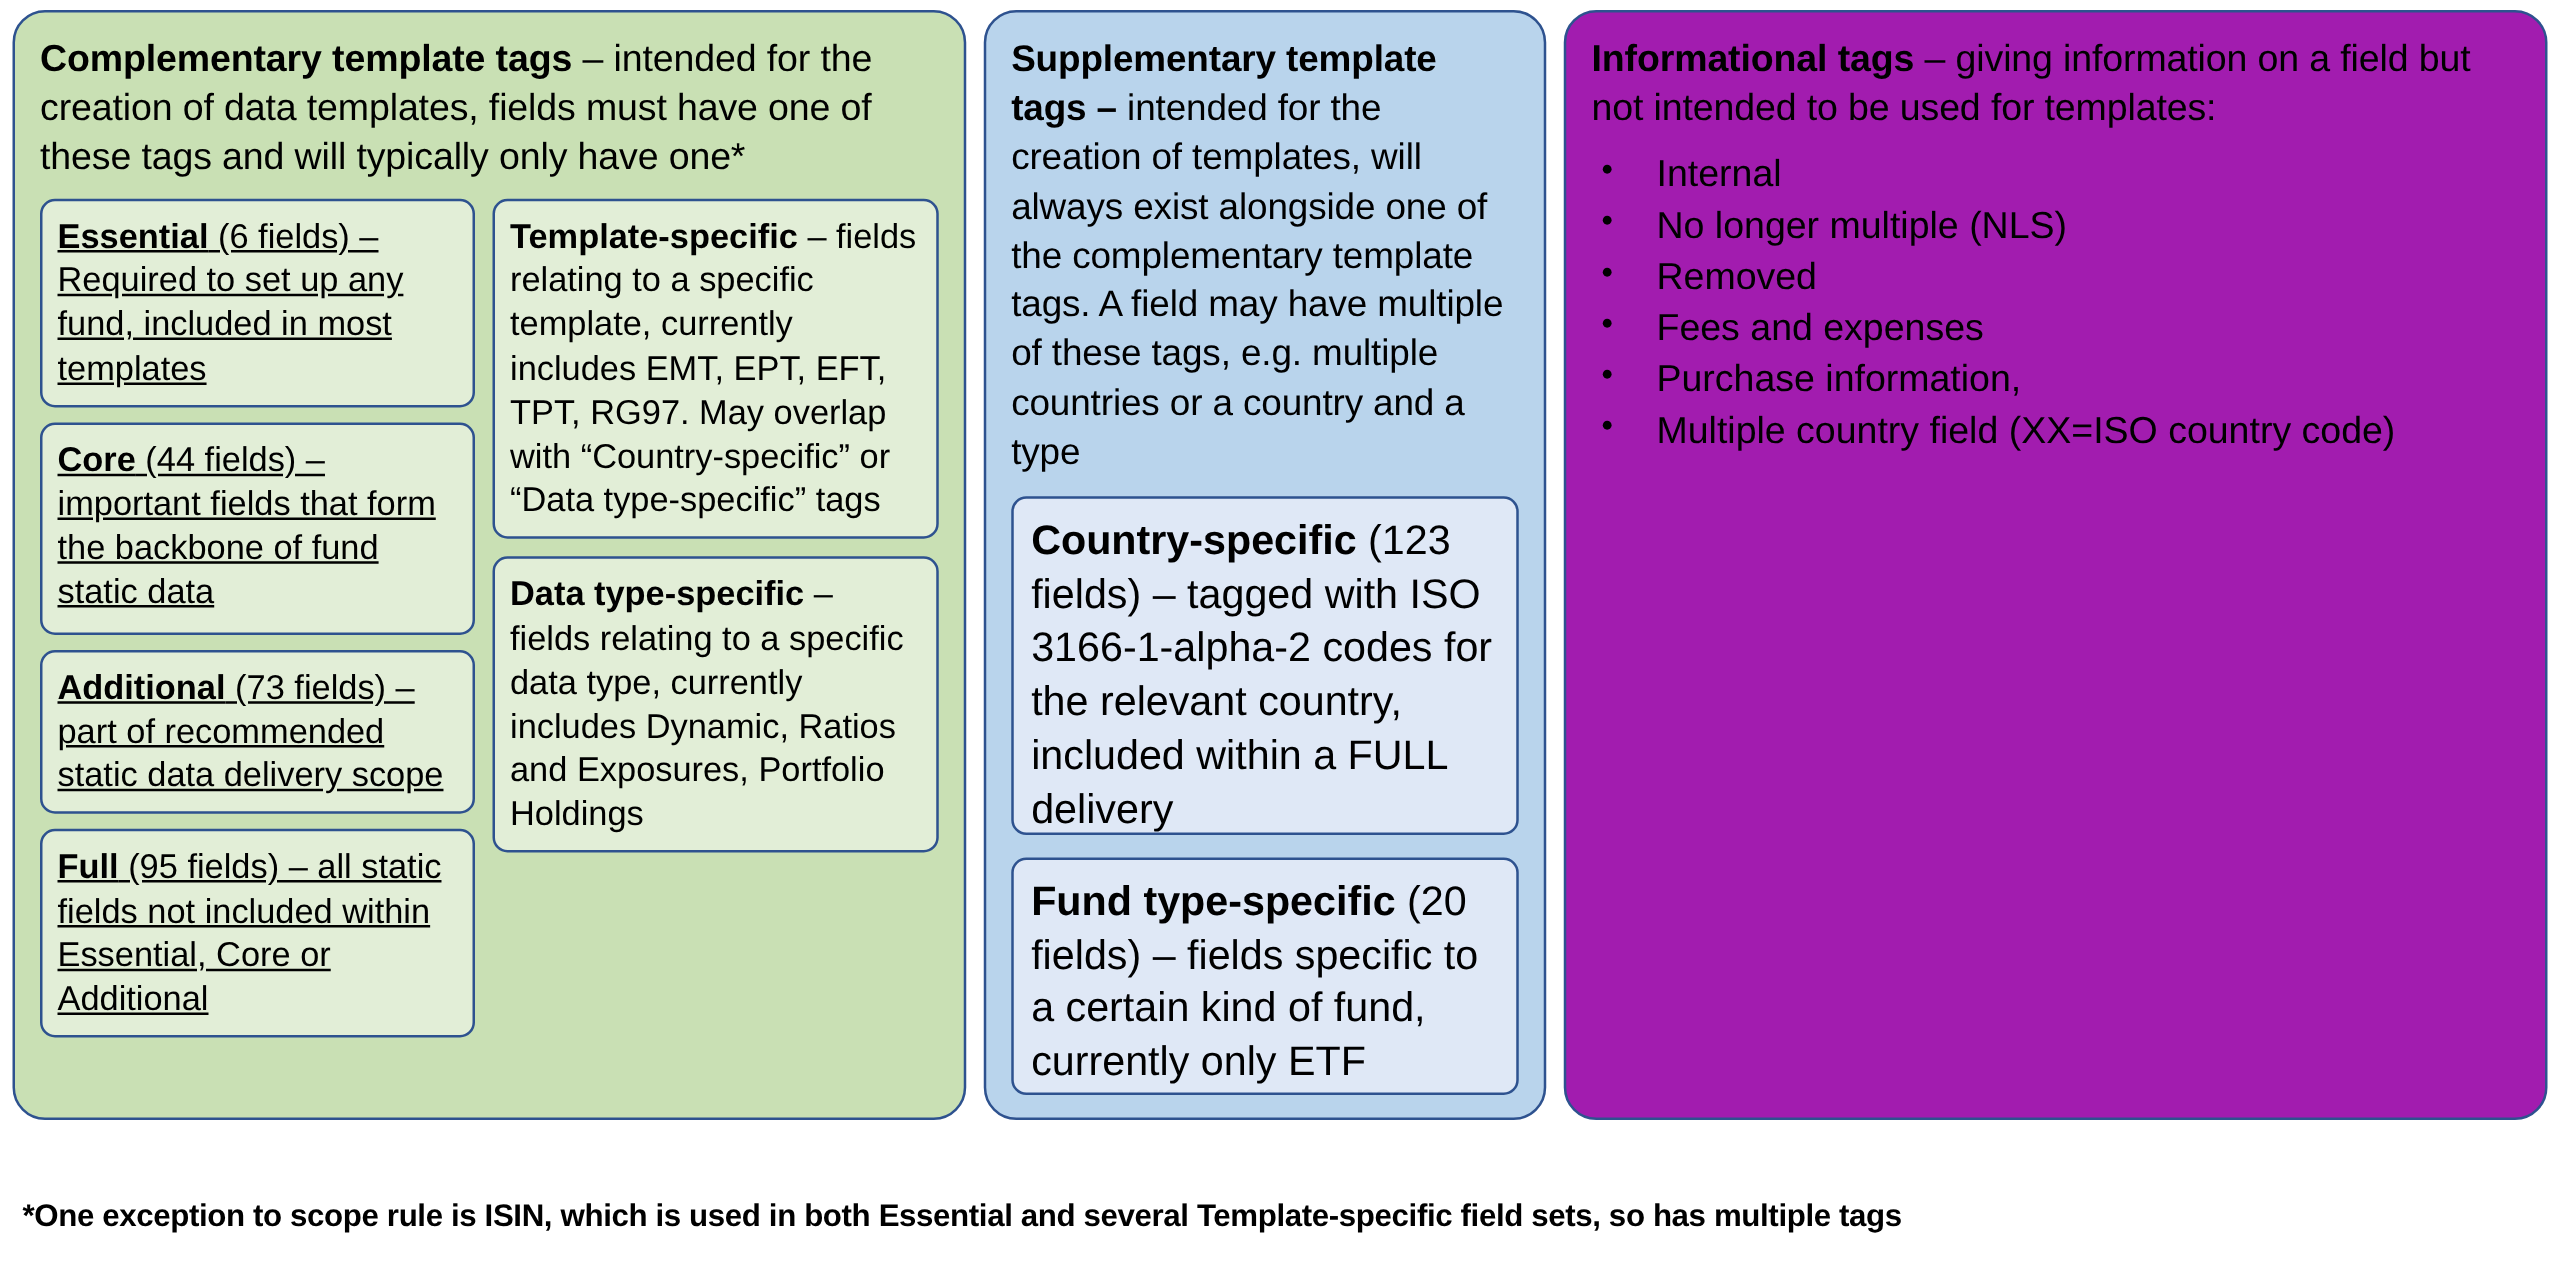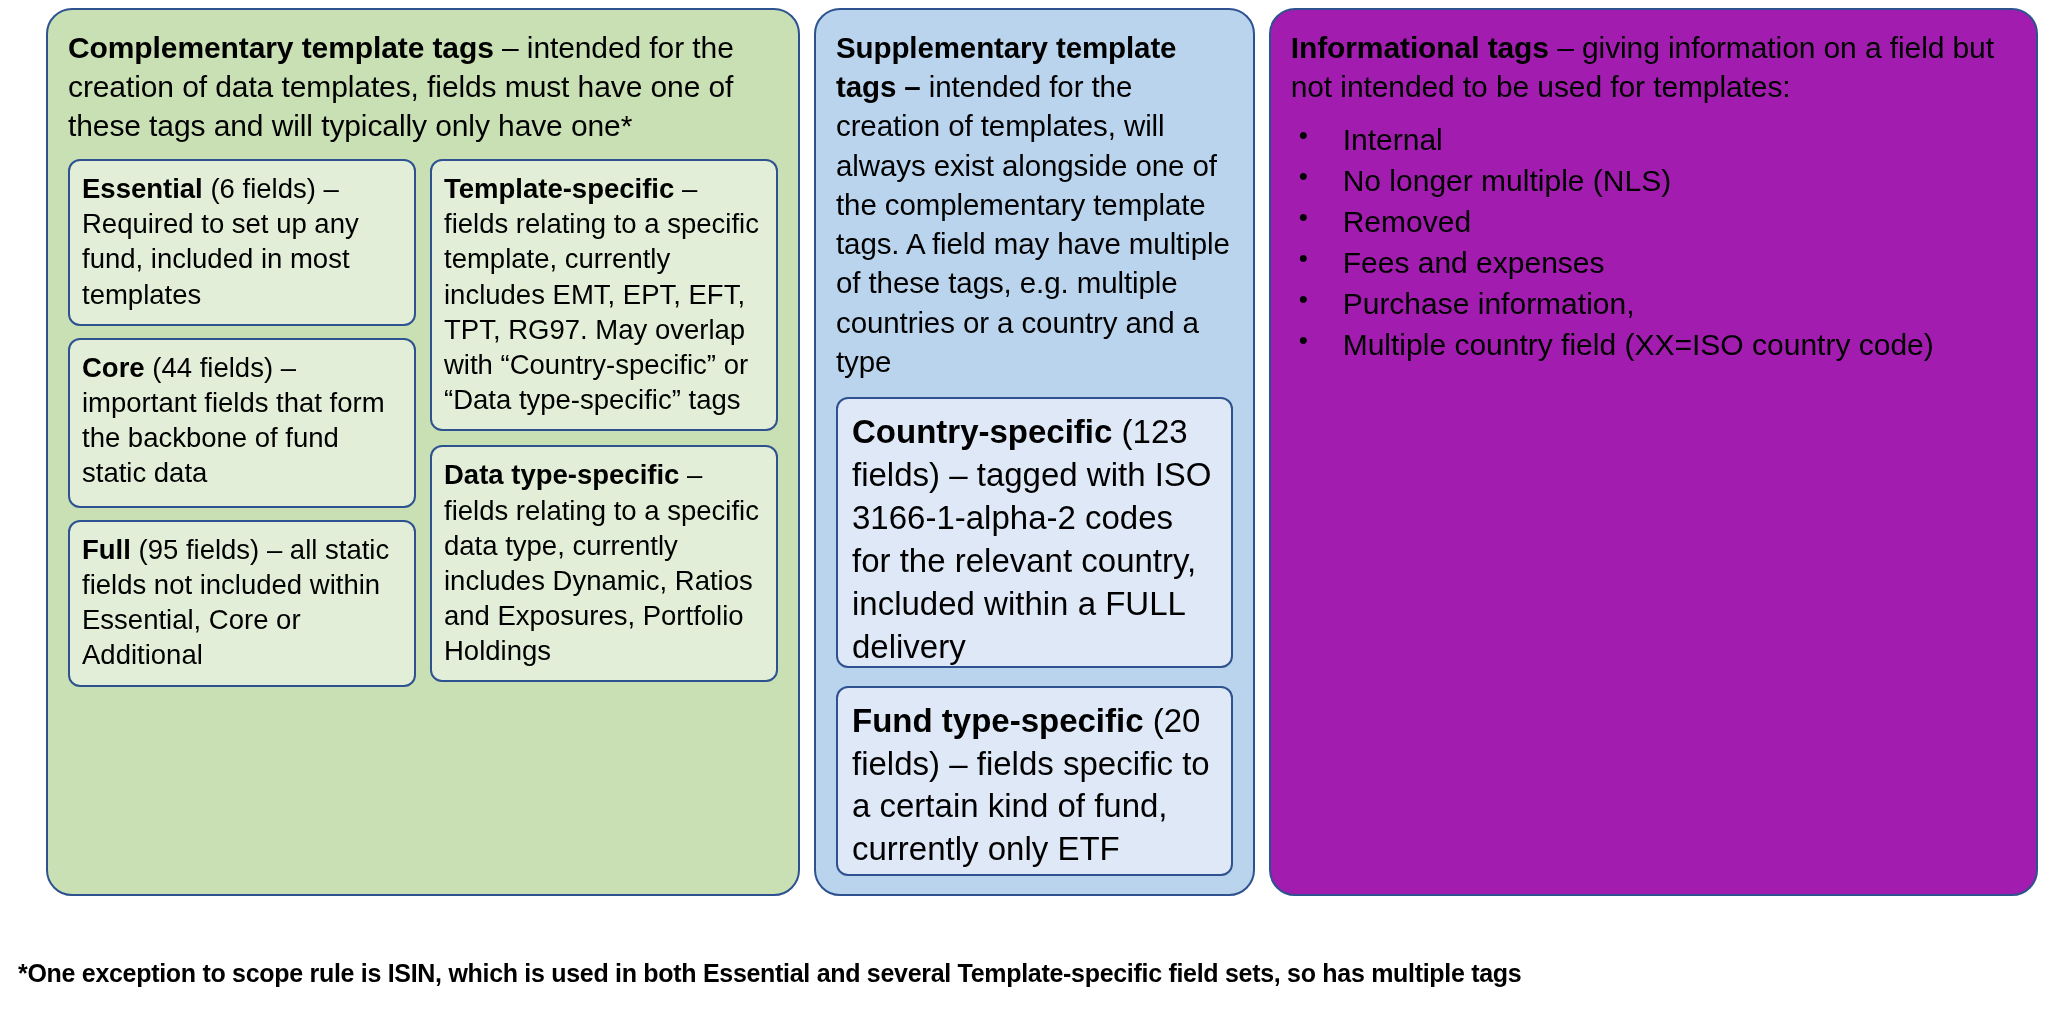--- a/index.html
+++ b/index.html
@@ -19,21 +19,20 @@
     width: 2048px;
     height: 1024px;
     box-sizing: border-box;
     padding: 8px 10px 0 10px;
   }
   .columns {
     display: flex;
     align-items: center;
     gap: 14px;
     height: 888px;
-    margin-left: 36px;
   }
   
   .panel {
     border: 2px solid #2e528f;
     border-radius: 26px;
     box-sizing: border-box;
     padding: 18px 20px 18px 20px;
     height: 888px;
     display: flex;
     flex-direction: column;
@@ -69,20 +68,21 @@
     display: flex;
     gap: 14px;
     flex: 1 1 auto;
     align-items: flex-start;
   }
   .green-col-left {
     width: 348px;
     display: flex;
     flex-direction: column;
     gap: 12px;
+    text-decoration: underline;
   }
   .green-col-right {
     width: 348px;
     display: flex;
     flex-direction: column;
     gap: 14px;
     flex: 1 1 auto;
   }
   
   .card {
@@ -158,20 +158,23 @@
         <div class="green-col-left">
 
           <div class="card green-card card-ess">
             <b>Essential</b><span> (6 fields) – Required to set up any fund, included in most templates</span>
           </div>
 
           <div class="card green-card card-core">
             <b>Core</b><span> (44 fields) – important fields that form the backbone of fund static data</span>
           </div>
 
+          <div class="card green-card card-add">
+            <b>Additional</b><span> (73 fields) – part of recommended static data delivery scope</span>
+          </div>
 
           <div class="card green-card card-full">
             <b>Full</b><span> (95 fields) – all static fields not included within Essential, Core or Additional</span>
           </div>
 
         </div>
 
         <div class="green-col-right">
 
           <div class="card green-card card-tmpl">

